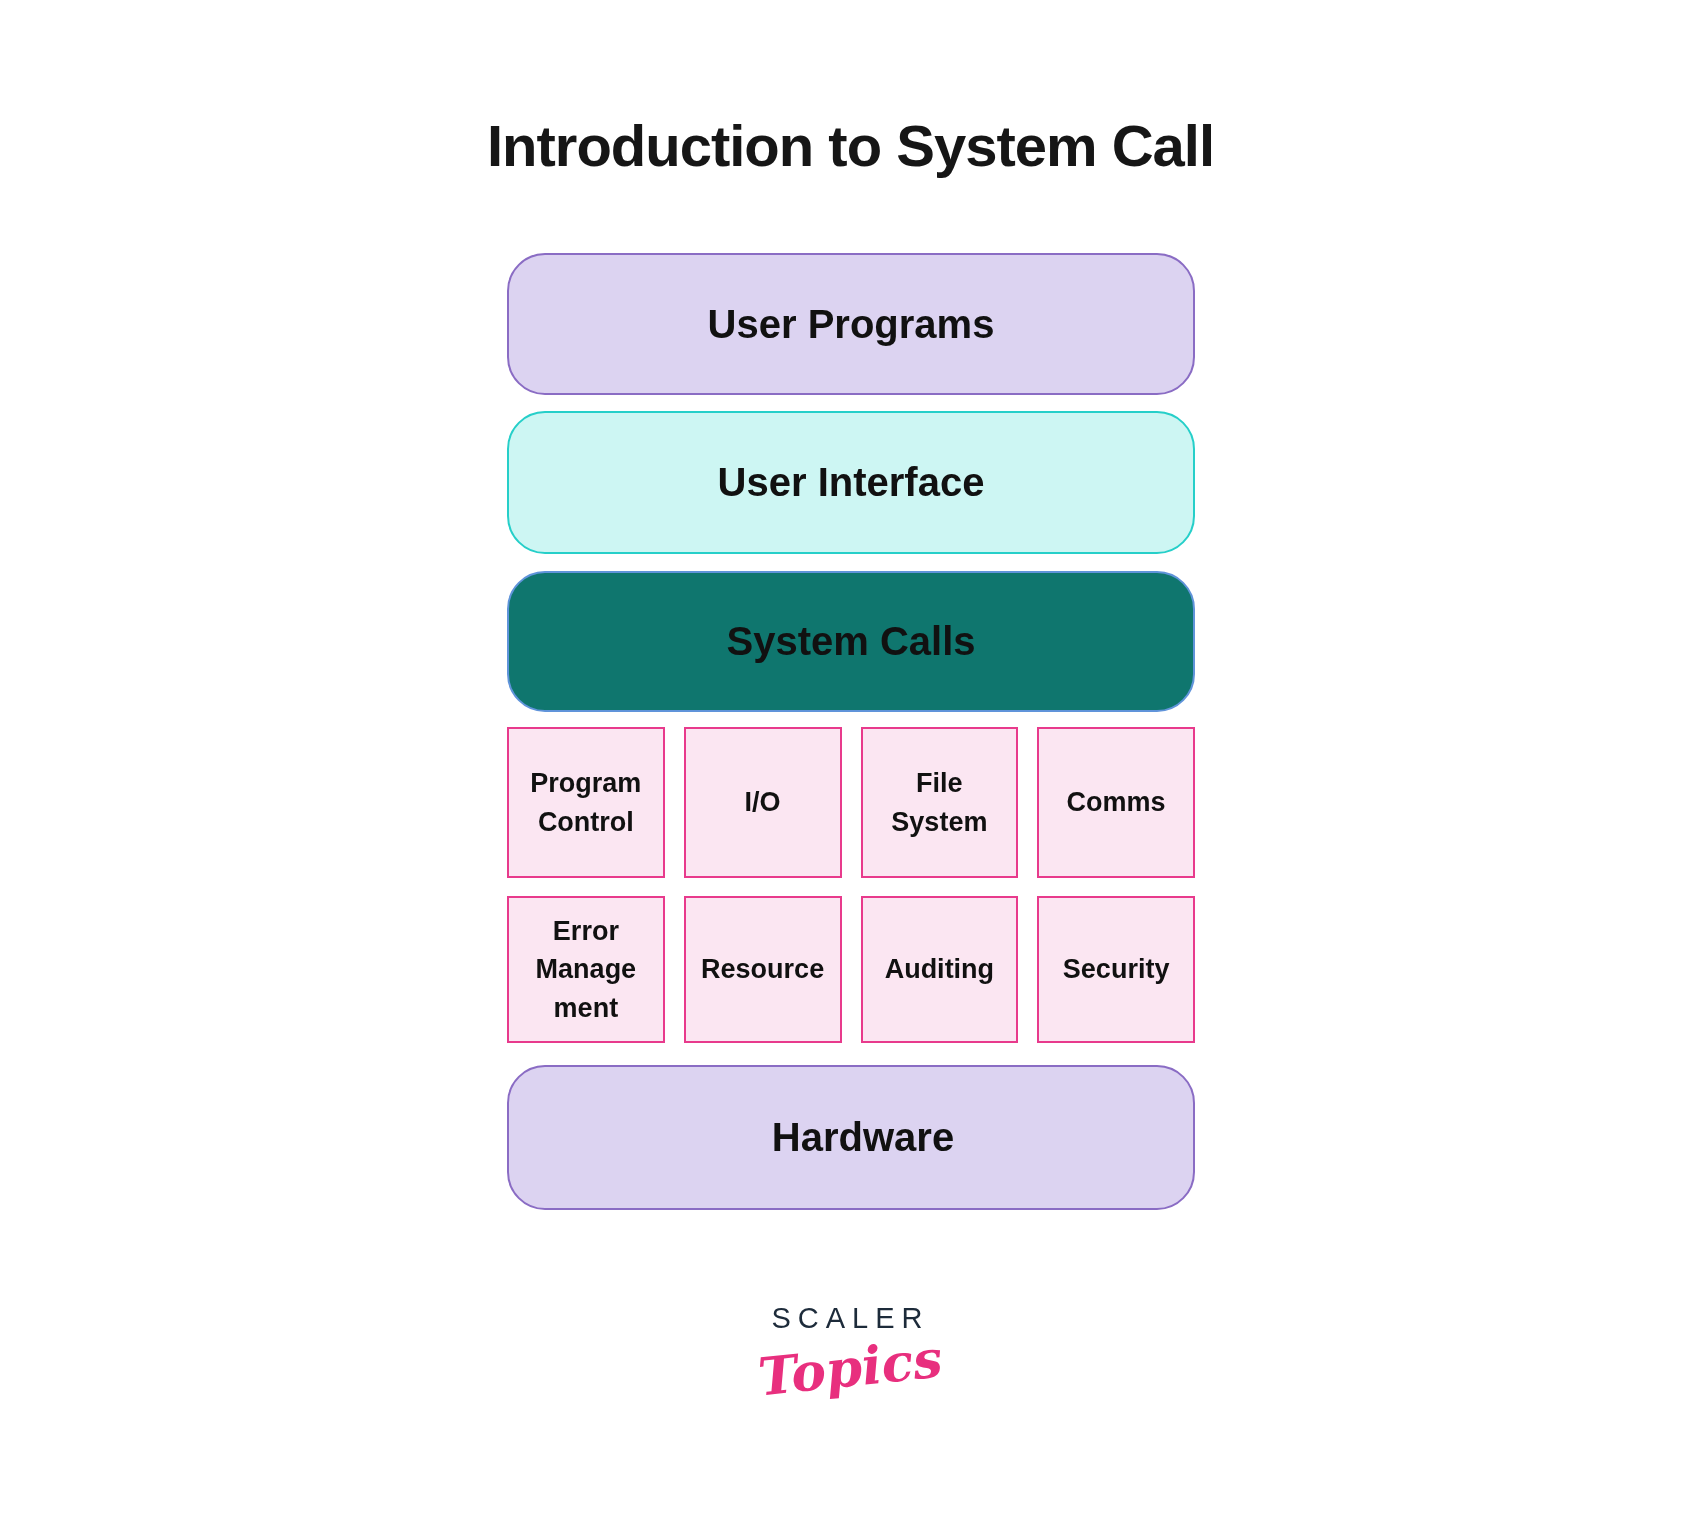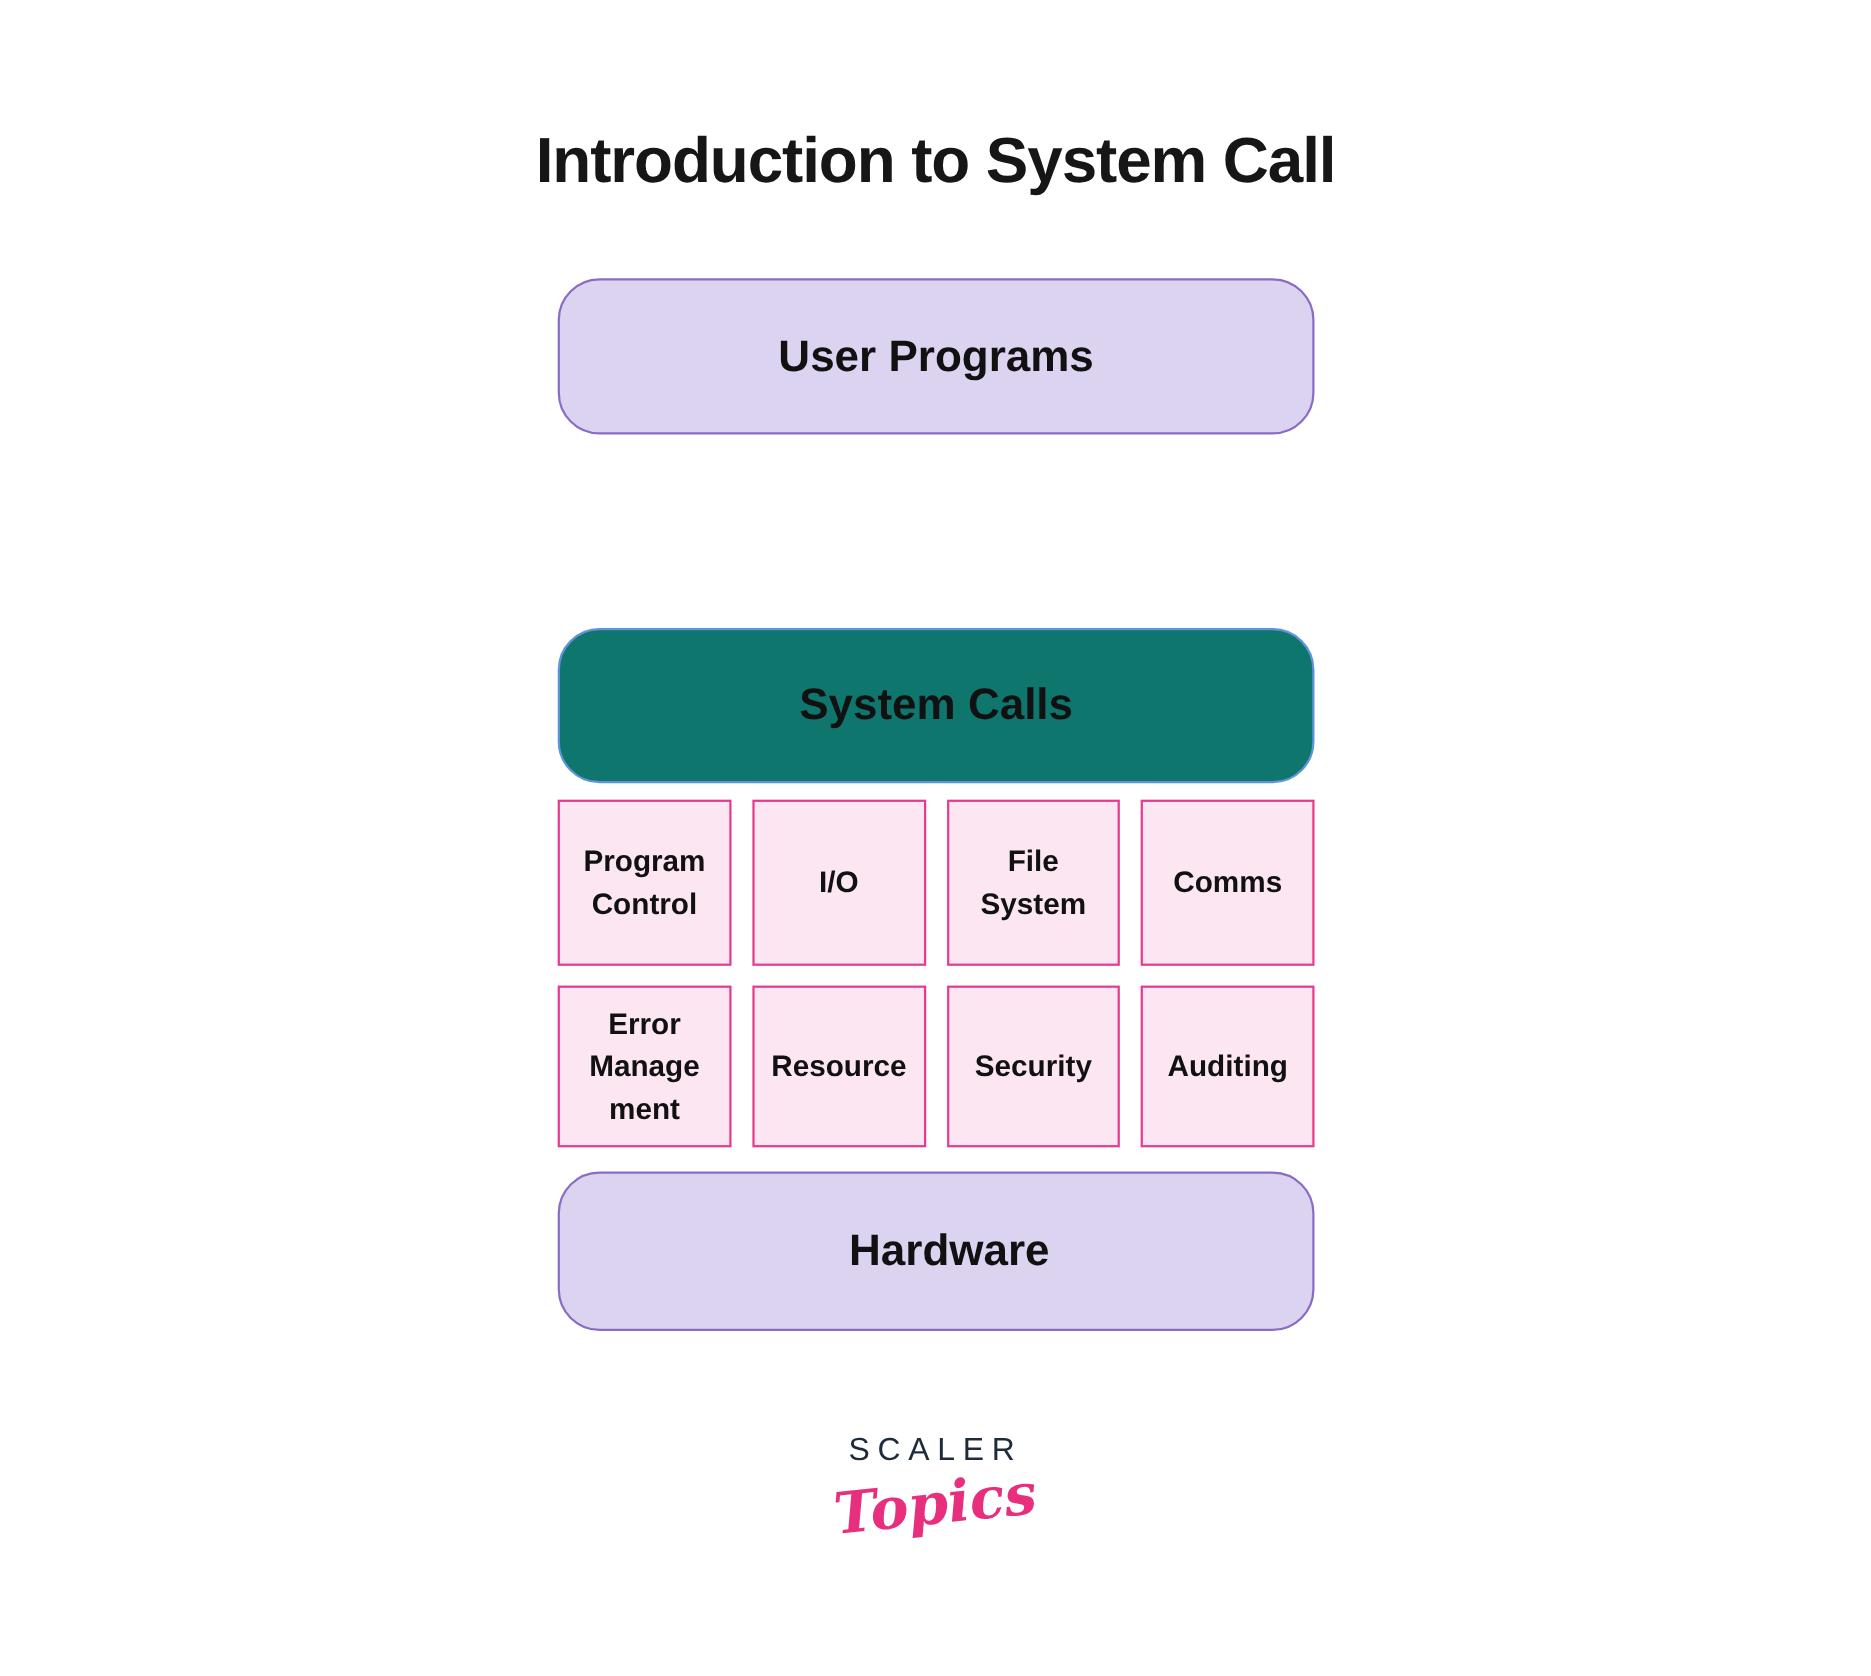--- a/index.html
+++ b/index.html
@@ -114,20 +114,23 @@
 <body>
 
 <div class="canvas">
 
   <div class="diagram-title">Introduction to System Call</div>
 
   <div class="layer-box layer-user-programs">
     <span>User Programs</span>
   </div>
 
+  <div class="layer-box layer-user-interface">
+    <span>User Interface</span>
+  </div>
 
   <div class="layer-box layer-system-calls">
     <span>System Calls</span>
   </div>
 
   <div class="cell-row cell-row-1">
     <div class="call-cell">
       <span>Program Control</span>
     </div>
     <div class="call-cell">
@@ -142,24 +145,24 @@
   </div>
 
   <div class="cell-row cell-row-2">
     <div class="call-cell">
       <span>Error Manage ment</span>
     </div>
     <div class="call-cell">
       <span>Resource</span>
     </div>
     <div class="call-cell">
-      <span>Security</span>
+      <span>Auditing</span>
     </div>
     <div class="call-cell">
-      <span>Auditing</span>
+      <span>Security</span>
     </div>
   </div>
 
   <div class="layer-box layer-hardware">
     <span>Hardware</span>
   </div>
 
   <div class="logo">
     <span class="logo-brand">SCALER</span>
     <span class="logo-sub">Topics</span>

